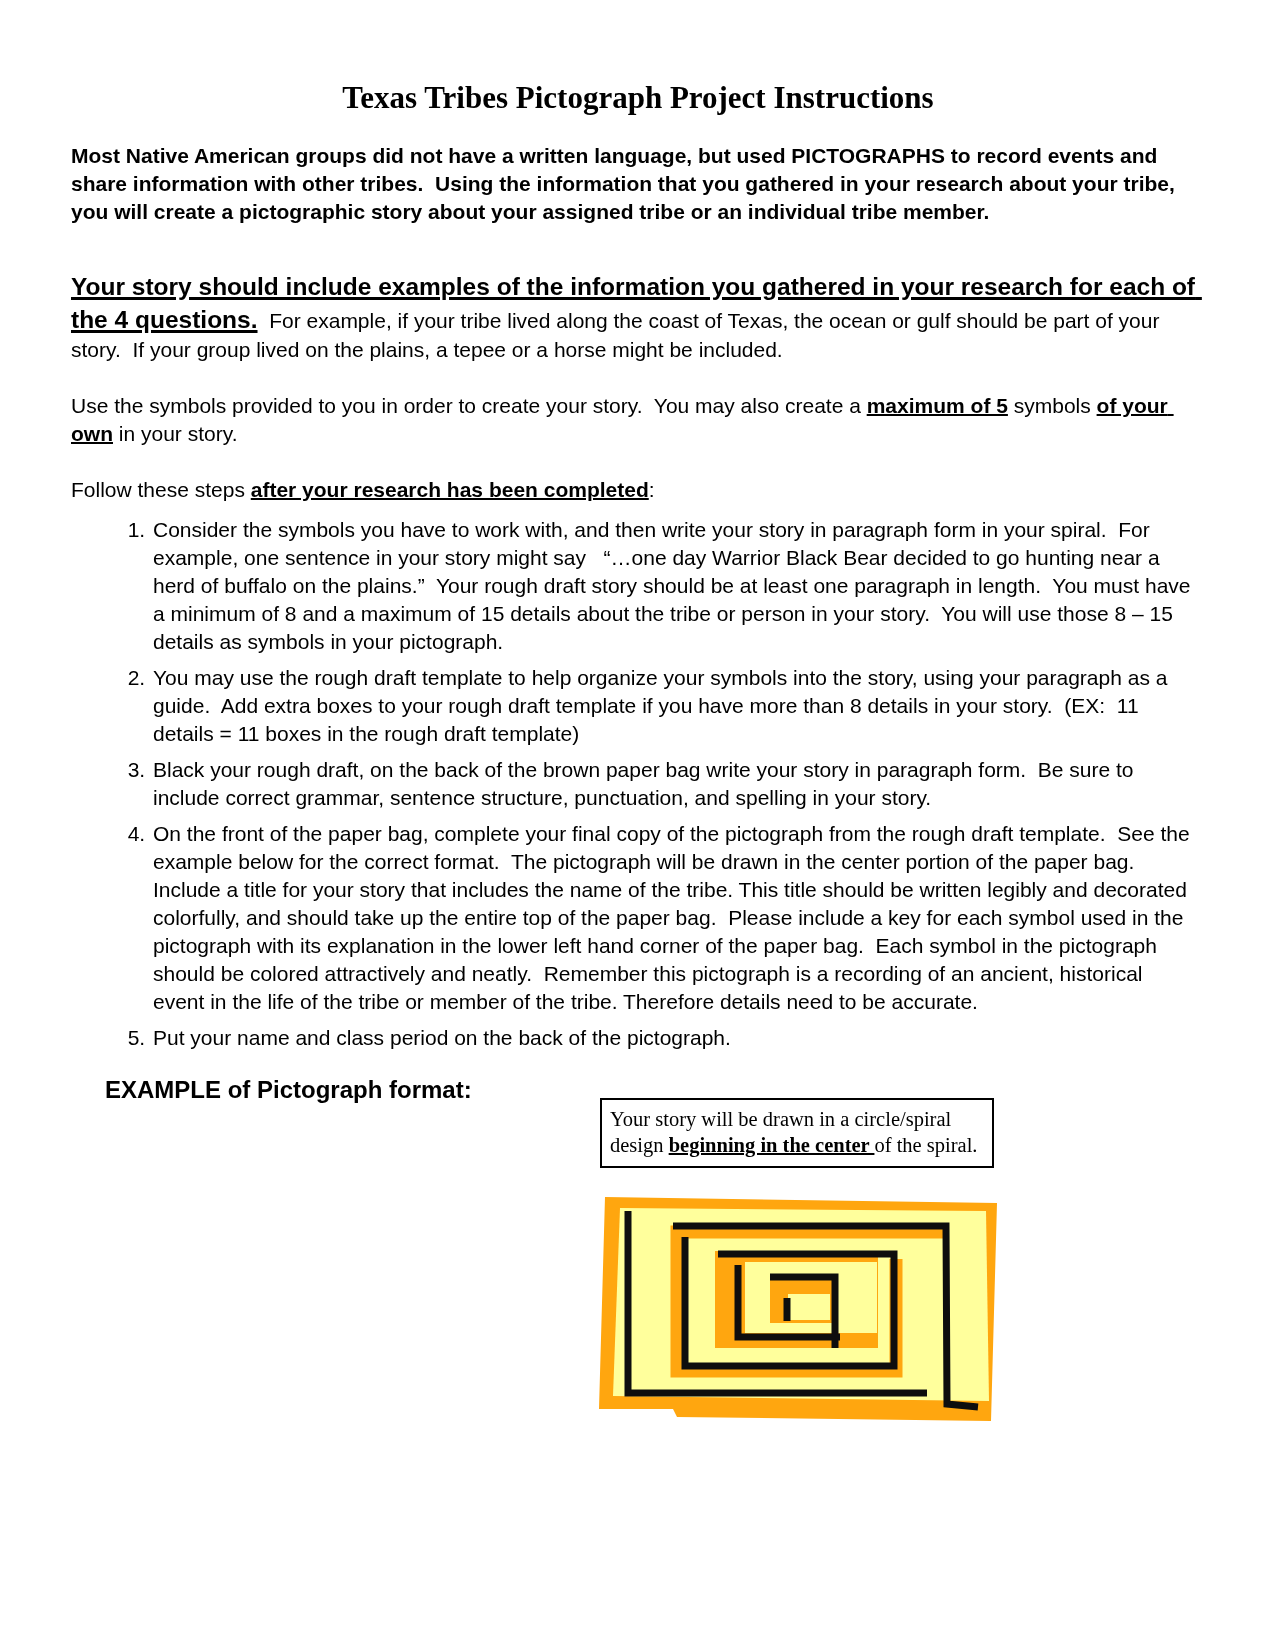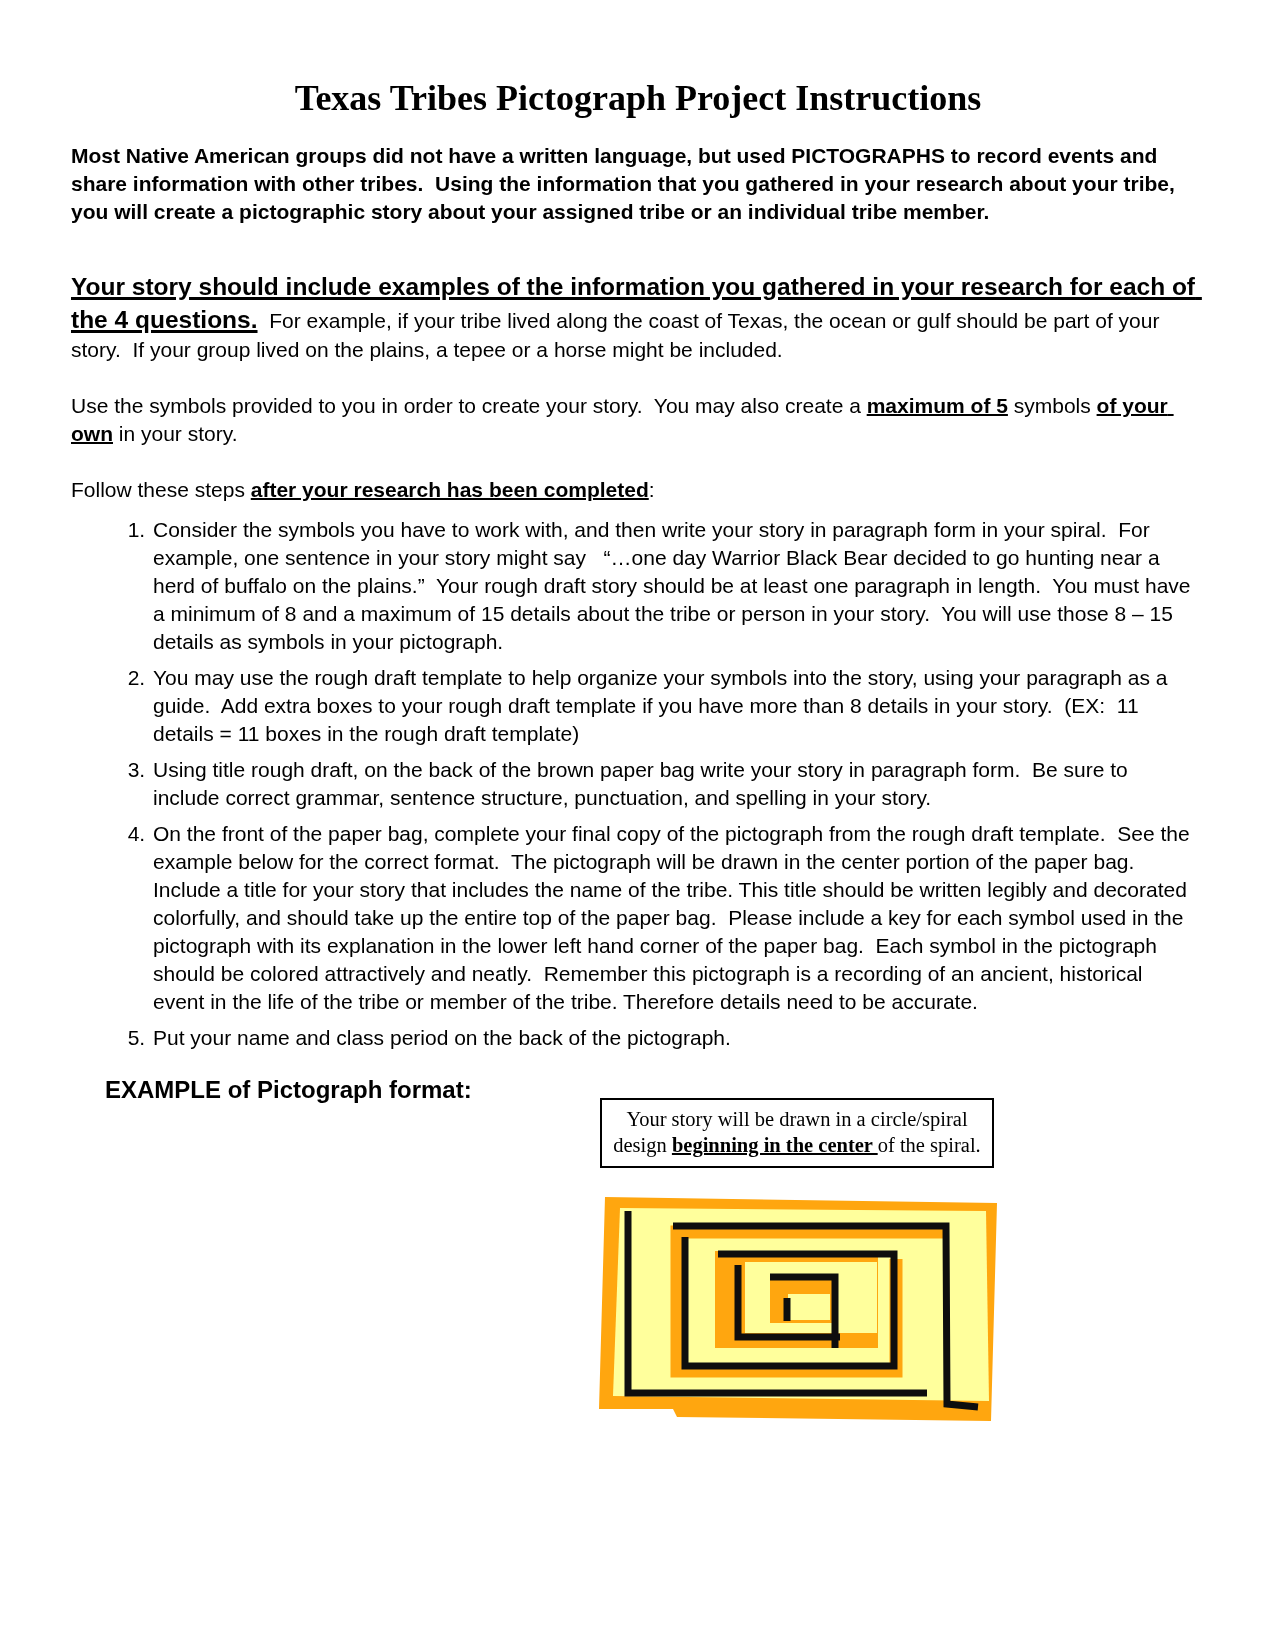--- a/index.html
+++ b/index.html
@@ -5,21 +5,21 @@
   html, body { margin: 0; padding: 0; background: #ffffff; }
   body {
     width: 1275px; height: 1651px; overflow: hidden;
     font-family: "Liberation Sans", sans-serif;
     color: #000;
   }
   .page { padding: 78px 70px 0 71px; box-sizing: border-box; }
 
   h1.doc-title {
     font-family: "Liberation Serif", serif;
-    font-weight: bold; font-size: 36px; line-height: 40px;
+    font-weight: bold; font-size: 31px; line-height: 40px;
     text-align: center; margin: 0 0 24px 0;
   }
 
   .body-text {
     font-size: 21px; line-height: 28px;
     white-space: pre-wrap; margin: 0 0 28px 0;
   }
   .intro { font-weight: bold; margin-bottom: 44px; }
 
   .bigbu {
@@ -38,21 +38,21 @@
 
   .example { position: relative; margin-top: 10px; height: 452px; }
   .example-heading {
     position: absolute; left: 34px; top: 14px;
     font-size: 24px; font-weight: bold;
   }
   .caption-box {
     position: absolute; left: 529px; top: 36px; width: 374px;
     border: 2px solid #000; box-sizing: content-box;
     font-family: "Liberation Serif", serif;
-    font-size: 20.5px; line-height: 26px; text-align: center;
+    font-size: 20.5px; line-height: 26px; 
     padding: 6px 8px 8px 8px;
   }
   svg.spiral { position: absolute; left: 494px; top: 63px; }
 </style>
 </head>
 <body>
 
 <div class="page">
 
   <h1 class="doc-title">Texas Tribes Pictograph Project Instructions</h1>
@@ -61,21 +61,21 @@
 
   <p class="body-text"><span class="bigbu">Your story should include examples of the information you gathered in your research for each of the 4 questions.</span><span>  For example, if your tribe lived along the coast of Texas, the ocean or gulf should be part of your story.  If your group lived on the plains, a tepee or a horse might be included.</span></p>
 
   <p class="body-text"><span>Use the symbols provided to you in order to create your story.  You may also create a </span><span class="bu">maximum of 5</span><span> symbols </span><span class="bu">of your own</span><span> in your story.</span></p>
 
   <p class="body-text follow-line"><span>Follow these steps </span><span class="bu">after your research has been completed</span><span>:</span></p>
 
   <ol class="steps">
     <li>Consider the symbols you have to work with, and then write your story in paragraph form in your spiral.  For example, one sentence in your story might say   “…one day Warrior Black Bear decided to go hunting near a herd of buffalo on the plains.”  Your rough draft story should be at least one paragraph in length.  You must have a minimum of 8 and a maximum of 15 details about the tribe or person in your story.  You will use those 8 – 15 details as symbols in your pictograph.</li>
     <li>You may use the rough draft template to help organize your symbols into the story, using your paragraph as a guide.  Add extra boxes to your rough draft template if you have more than 8 details in your story.  (EX:  11 details = 11 boxes in the rough draft template)</li>
-    <li>Using title rough draft, on the back of the brown paper bag write your story in paragraph form.  Be sure to include correct grammar, sentence structure, punctuation, and spelling in your story.</li>
+    <li>Black your rough draft, on the back of the brown paper bag write your story in paragraph form.  Be sure to include correct grammar, sentence structure, punctuation, and spelling in your story.</li>
     <li>On the front of the paper bag, complete your final copy of the pictograph from the rough draft template.  See the example below for the correct format.  The pictograph will be drawn in the center portion of the paper bag. Include a title for your story that includes the name of the tribe. This title should be written legibly and decorated colorfully, and should take up the entire top of the paper bag.  Please include a key for each symbol used in the pictograph with its explanation in the lower left hand corner of the paper bag.  Each symbol in the pictograph should be colored attractively and neatly.  Remember this pictograph is a recording of an ancient, historical event in the life of the tribe or member of the tribe. Therefore details need to be accurate.</li>
     <li>Put your name and class period on the back of the pictograph.</li>
   </ol>
 
   <div class="example">
 
     <div class="example-heading">EXAMPLE of Pictograph format:</div>
 
     <div class="caption-box"><span>Your story will be drawn in a circle/spiral design </span><span class="bu">beginning in the center </span><span>of the spiral.</span></div>
 

